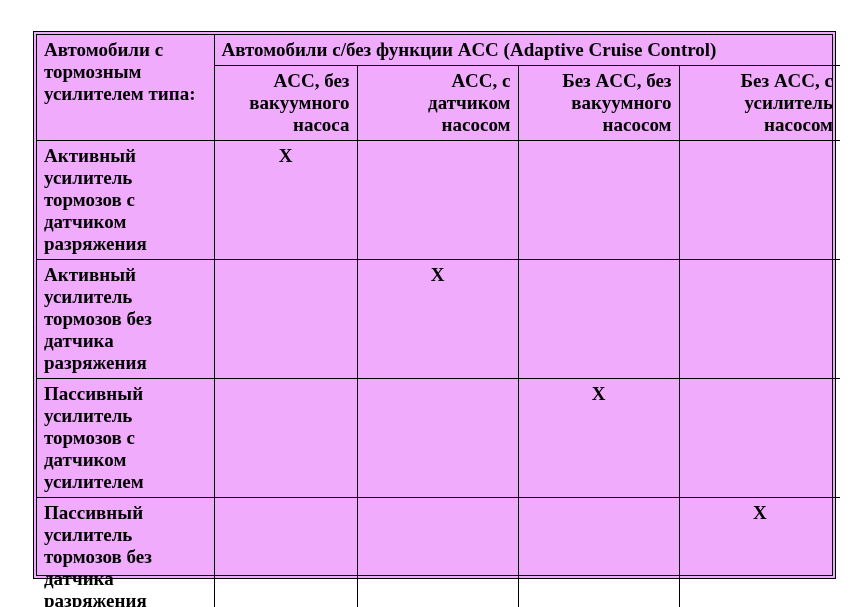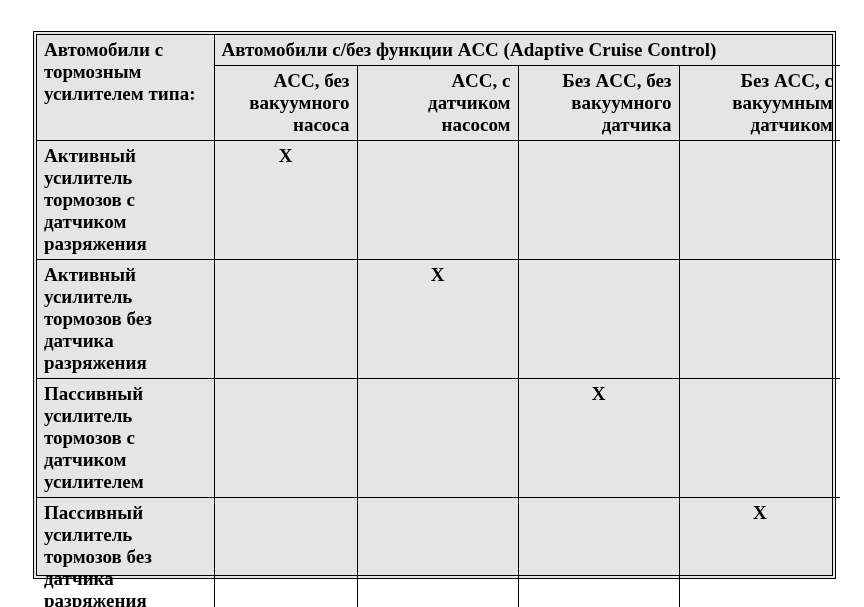--- a/index.html
+++ b/index.html
@@ -17,21 +17,21 @@
     overflow: hidden;
   }
   .tbl-wrap {
     position: absolute;
     left: 33px;
     top: 31px;
     width: 803px;
     height: 548px;
     border: 4px double #000000;
     box-sizing: border-box;
-    background: #e5e5e5;
+    background: #f0abfc;
   }
   table.matrix {
     width: 100%;
     height: 100%;
     border-collapse: collapse;
     border: hidden; 
     table-layout: fixed;
   }
   table.matrix td {
     border: 1.5px solid #000000;
@@ -76,22 +76,22 @@
         <col style="width:161px">
       </colgroup>
       <tbody>
           <tr style="height:27px">
         <td class="row-header" rowspan="2">Автомобили с тормозным усилителем типа:</td>
         <td class="group-header" colspan="4">Автомобили с/без функции ACC (Adaptive Cruise Control)</td>
       </tr>
       <tr style="height:71px">
         <td class="col-header">ACC, без вакуумного насоса</td>
         <td class="col-header">ACC, с датчиком насосом</td>
-        <td class="col-header">Без ACC, без вакуумного датчика</td>
-        <td class="col-header">Без ACC, с вакуумным датчиком</td>
+        <td class="col-header">Без ACC, без вакуумного насосом</td>
+        <td class="col-header">Без ACC, с усилитель насосом</td>
       </tr>
       <tr style="height:110px">
         <td>Активный усилитель тормозов с датчиком разряжения</td>
         <td class="mark-cell">X</td>
         <td class="mark-cell"></td>
         <td class="mark-cell"></td>
         <td class="mark-cell"></td>
       </tr>
       <tr style="height:114px">
         <td>Активный усилитель тормозов без датчика разряжения</td>

